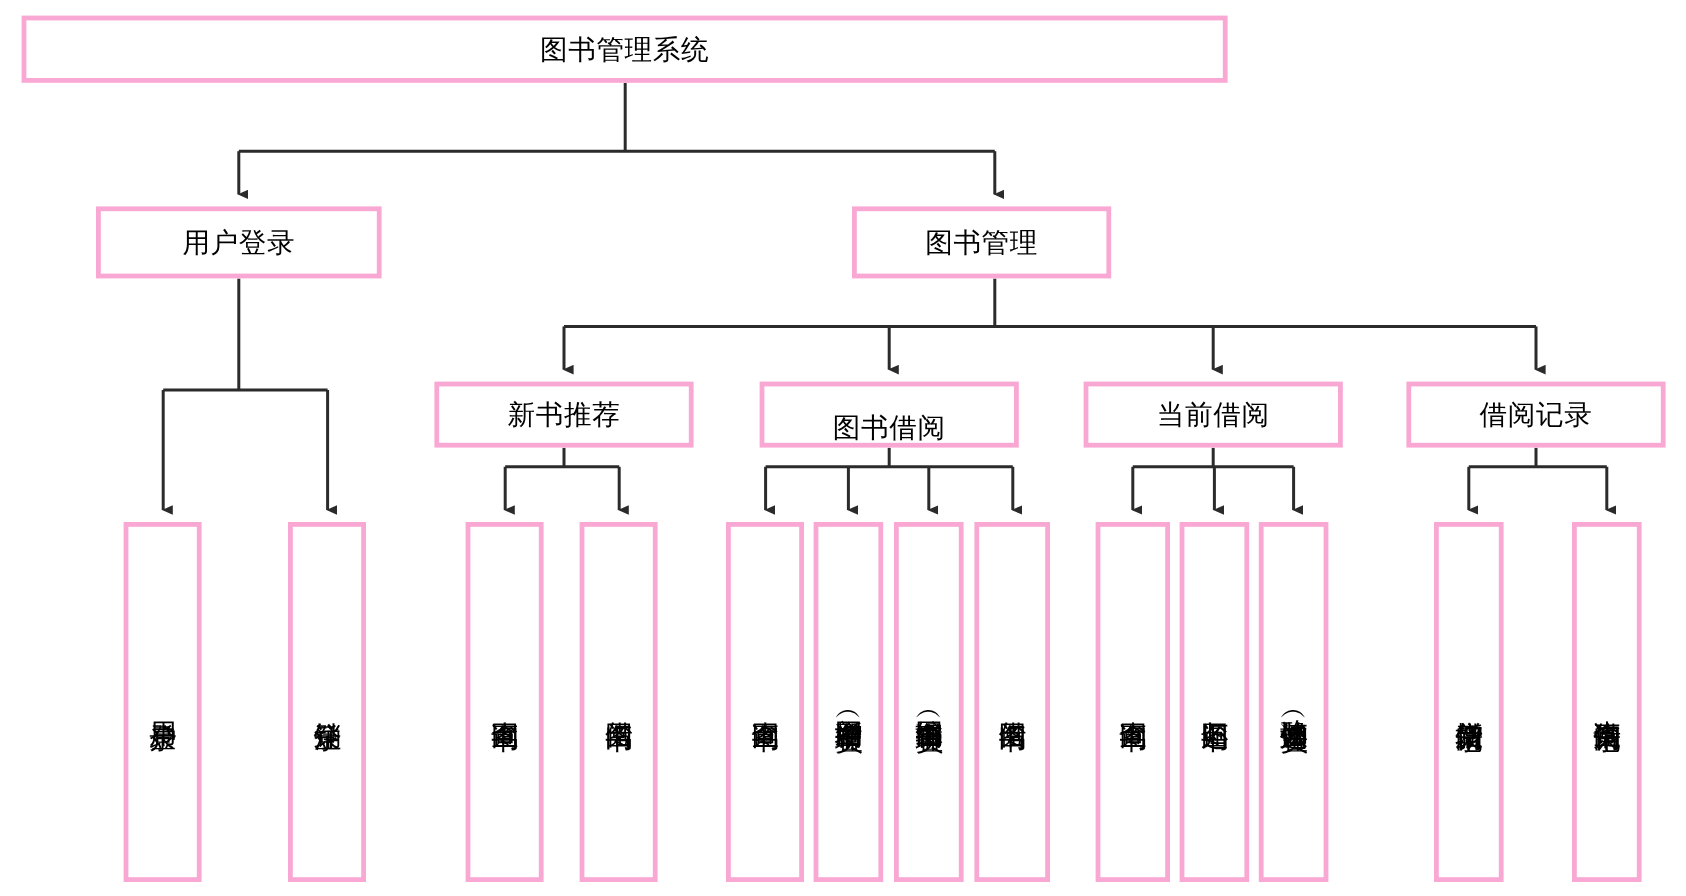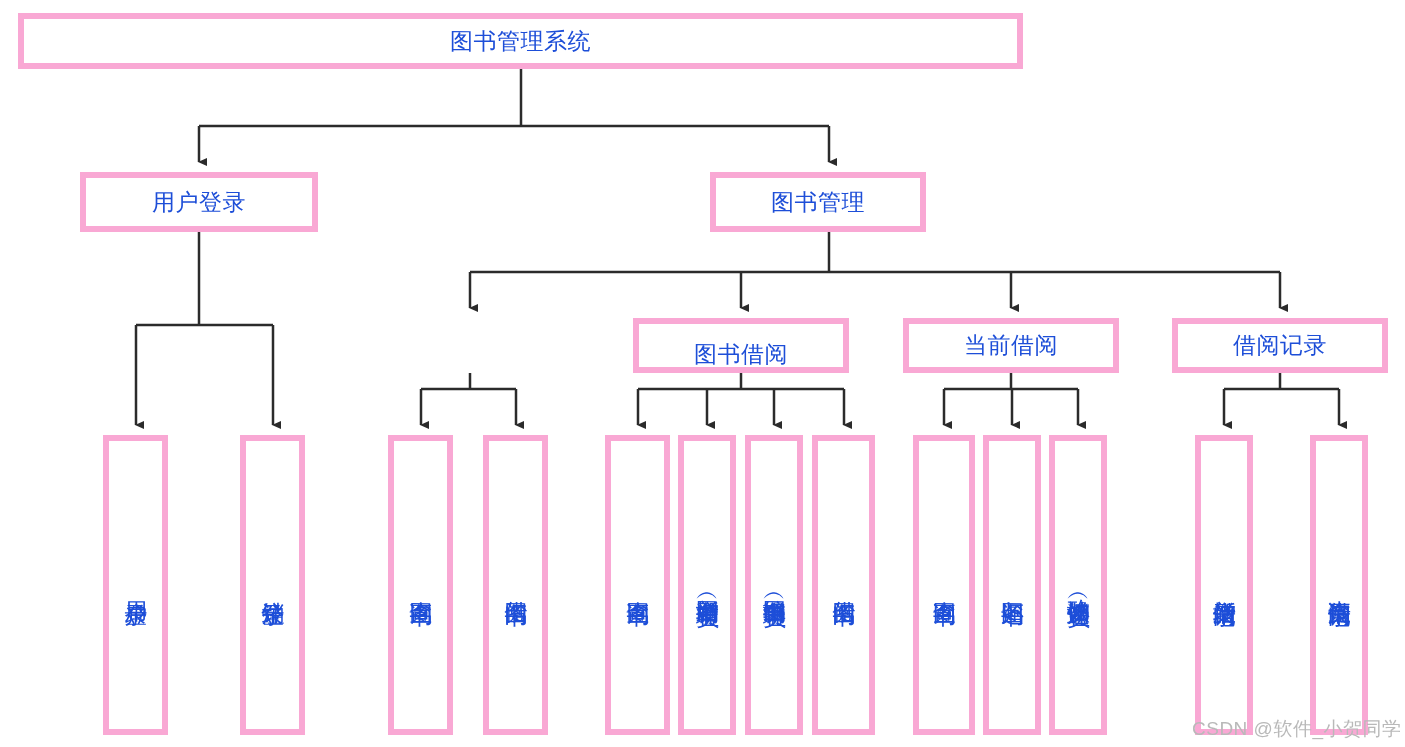--- a/index.html
+++ b/index.html
@@ -21,26 +21,26 @@
     position: absolute;
     left: 0;
     top: 0;
     width: 1405px;
     height: 747px;
     pointer-events: none;
   }
   .node {
     position: absolute;
     box-sizing: border-box;
-    border: 6px solid #f9a8d4;
+    border: 4px solid #f9a8d4;
     background: #ffffff;
     display: flex;
     align-items: center;
     justify-content: center;
-    color: #1d4ed8;
+    color: #000000;
   }
   .node-label {
     display: block;
     text-align: center;
     line-height: 1.08;
     letter-spacing: 0.5px;
     white-space: nowrap;
   }
   
   .node.horiz .node-label {
@@ -122,20 +122,23 @@
 
   <div class="node horiz root" style="left: 18px; top: 13px; width: 1005px; height: 56px;">
       <span class="node-label">图书管理系统</span>
     </div>
     <div class="node horiz" style="left: 80px; top: 172px; width: 238px; height: 60px;">
       <span class="node-label">用户登录</span>
     </div>
     <div class="node horiz" style="left: 710px; top: 172px; width: 216px; height: 60px;">
       <span class="node-label">图书管理</span>
     </div>
+    <div class="node horiz" style="left: 362px; top: 318px; width: 216px; height: 55px;">
+      <span class="node-label">新书推荐</span>
+    </div>
     <div class="node horiz" style="left: 633px; top: 318px; width: 216px; height: 55px; align-items: flex-end;">
       <span class="node-label">图书借阅</span>
     </div>
     <div class="node horiz" style="left: 903px; top: 318px; width: 216px; height: 55px;">
       <span class="node-label">当前借阅</span>
     </div>
     <div class="node horiz" style="left: 1172px; top: 318px; width: 216px; height: 55px;">
       <span class="node-label">借阅记录</span>
     </div>
     <div class="node vert" style="left: 103px; top: 435px; width: 65px; height: 300px;">
@@ -170,15 +173,14 @@
     </div>
     <div class="node vert" style="left: 1049px; top: 435px; width: 58px; height: 300px;">
       <span class="node-label">确认归还（管理员）</span>
     </div>
     <div class="node vert" style="left: 1195px; top: 435px; width: 58px; height: 300px;">
       <span class="node-label">新增借阅记录</span>
     </div>
     <div class="node vert" style="left: 1310px; top: 435px; width: 58px; height: 300px;">
       <span class="node-label">查询借阅记录</span>
     </div>
-    <div class="watermark" style="left: 1192px; top: 716px;">CSDN @软件_小贺同学</div>
 
 </div>
 
 </body></html>

